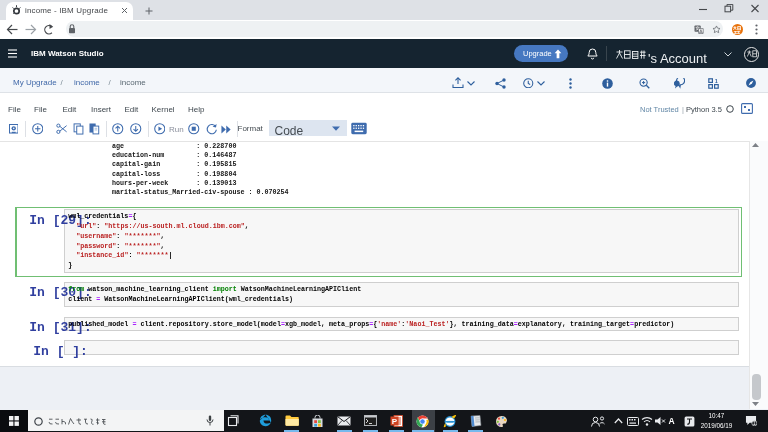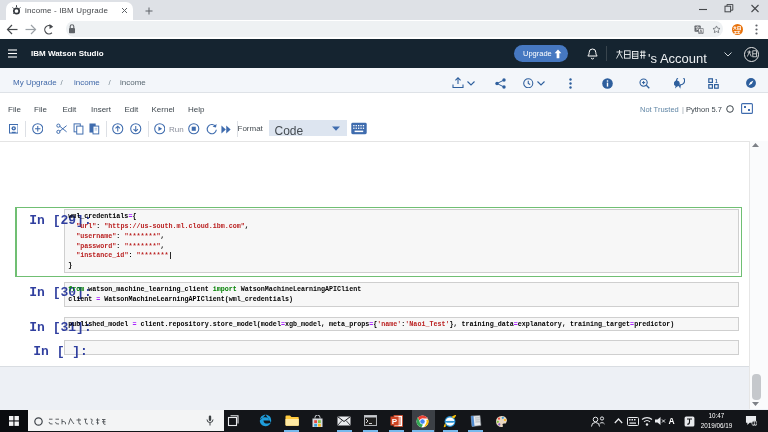--- a/index.html
+++ b/index.html
@@ -271,21 +271,21 @@
   <div class="abs mi" style="left:8px">File</div>
   <div class="abs mi" style="left:34px">File</div>
   <div class="abs mi" style="left:62.5px">Edit</div>
   <div class="abs mi" style="left:91px">Insert</div>
   <div class="abs mi" style="left:124.5px">Edit</div>
   <div class="abs mi" style="left:151.5px">Kernel</div>
   <div class="abs mi" style="left:188px">Help</div>
   <div class="abs" id="nt">
       <span style="position:absolute;left:640px;color:#6287a6;white-space:nowrap">Not Trusted</span>
       <span style="position:absolute;left:682px;color:#9aa5ad">|</span>
-      <span style="position:absolute;left:686px;color:#3e474e;white-space:nowrap">Python 5.7</span>
+      <span style="position:absolute;left:686px;color:#3e474e;white-space:nowrap">Python 3.5</span>
     </div>
   <svg class="abs" style="left:725.5px;top:104.5px" width="8" height="8" viewBox="0 0 8 8">
       <circle cx="4" cy="4" r="3.3" fill="none" stroke="#3e474e" stroke-width="1"></circle>
     </svg>
   <svg class="abs" style="left:740.5px;top:103px" width="12" height="11" viewBox="0 0 12 11">
       <rect x="0.6" y="0.6" width="10.8" height="9.8" rx="1" fill="none" stroke="#3f6cae" stroke-width="1.1"></rect>
       <rect x="3" y="3" width="2" height="2" fill="#3f6cae"></rect>
       <rect x="7" y="6" width="2" height="2" fill="#3f6cae"></rect>
     </svg>
 
@@ -378,20 +378,26 @@
         <rect x="7" y="5.6" width="1.3" height="1.3"></rect>
         <rect x="9.4" y="5.6" width="1.3" height="1.3"></rect>
         <rect x="11.8" y="5.6" width="1.3" height="1.3"></rect>
         <rect x="3.6" y="8.6" width="8.6" height="1.5"></rect>
       </g>
     </svg>
 
   
   <div class="abs" id="content"></div>
   <div class="abs" id="pagebg"></div>
+  <div class="abs mono" id="out">age                  : 0.228700
+education-num        : 0.146487
+capital-gain         : 0.195815
+capital-loss         : 0.198804
+hours-per-week       : 0.139013
+marital-status_Married-civ-spouse : 0.070254</div>
 
   
   <div class="abs" id="c29"></div>
   <div class="abs codebox" style="left:63.7px;top:209.3px;width:675px;height:64px"></div>
   <div class="abs mono prompt" style="left:29.3px;top:212.8px">In [29]:</div>
   <div class="abs mono code" style="left:68.2px;top:212.1px">wml_credentials<span class="o">=</span>{
   <span class="s">"url"</span>: <span class="s">"https://us-south.ml.cloud.ibm.com"</span>,
   <span class="s">"username"</span>: <span class="s">"*******"</span>,
   <span class="s">"password"</span>: <span class="s">"*******"</span>,
   <span class="s">"instance_id"</span>: <span class="s">"*******</span><span style="color:#000">|</span>

